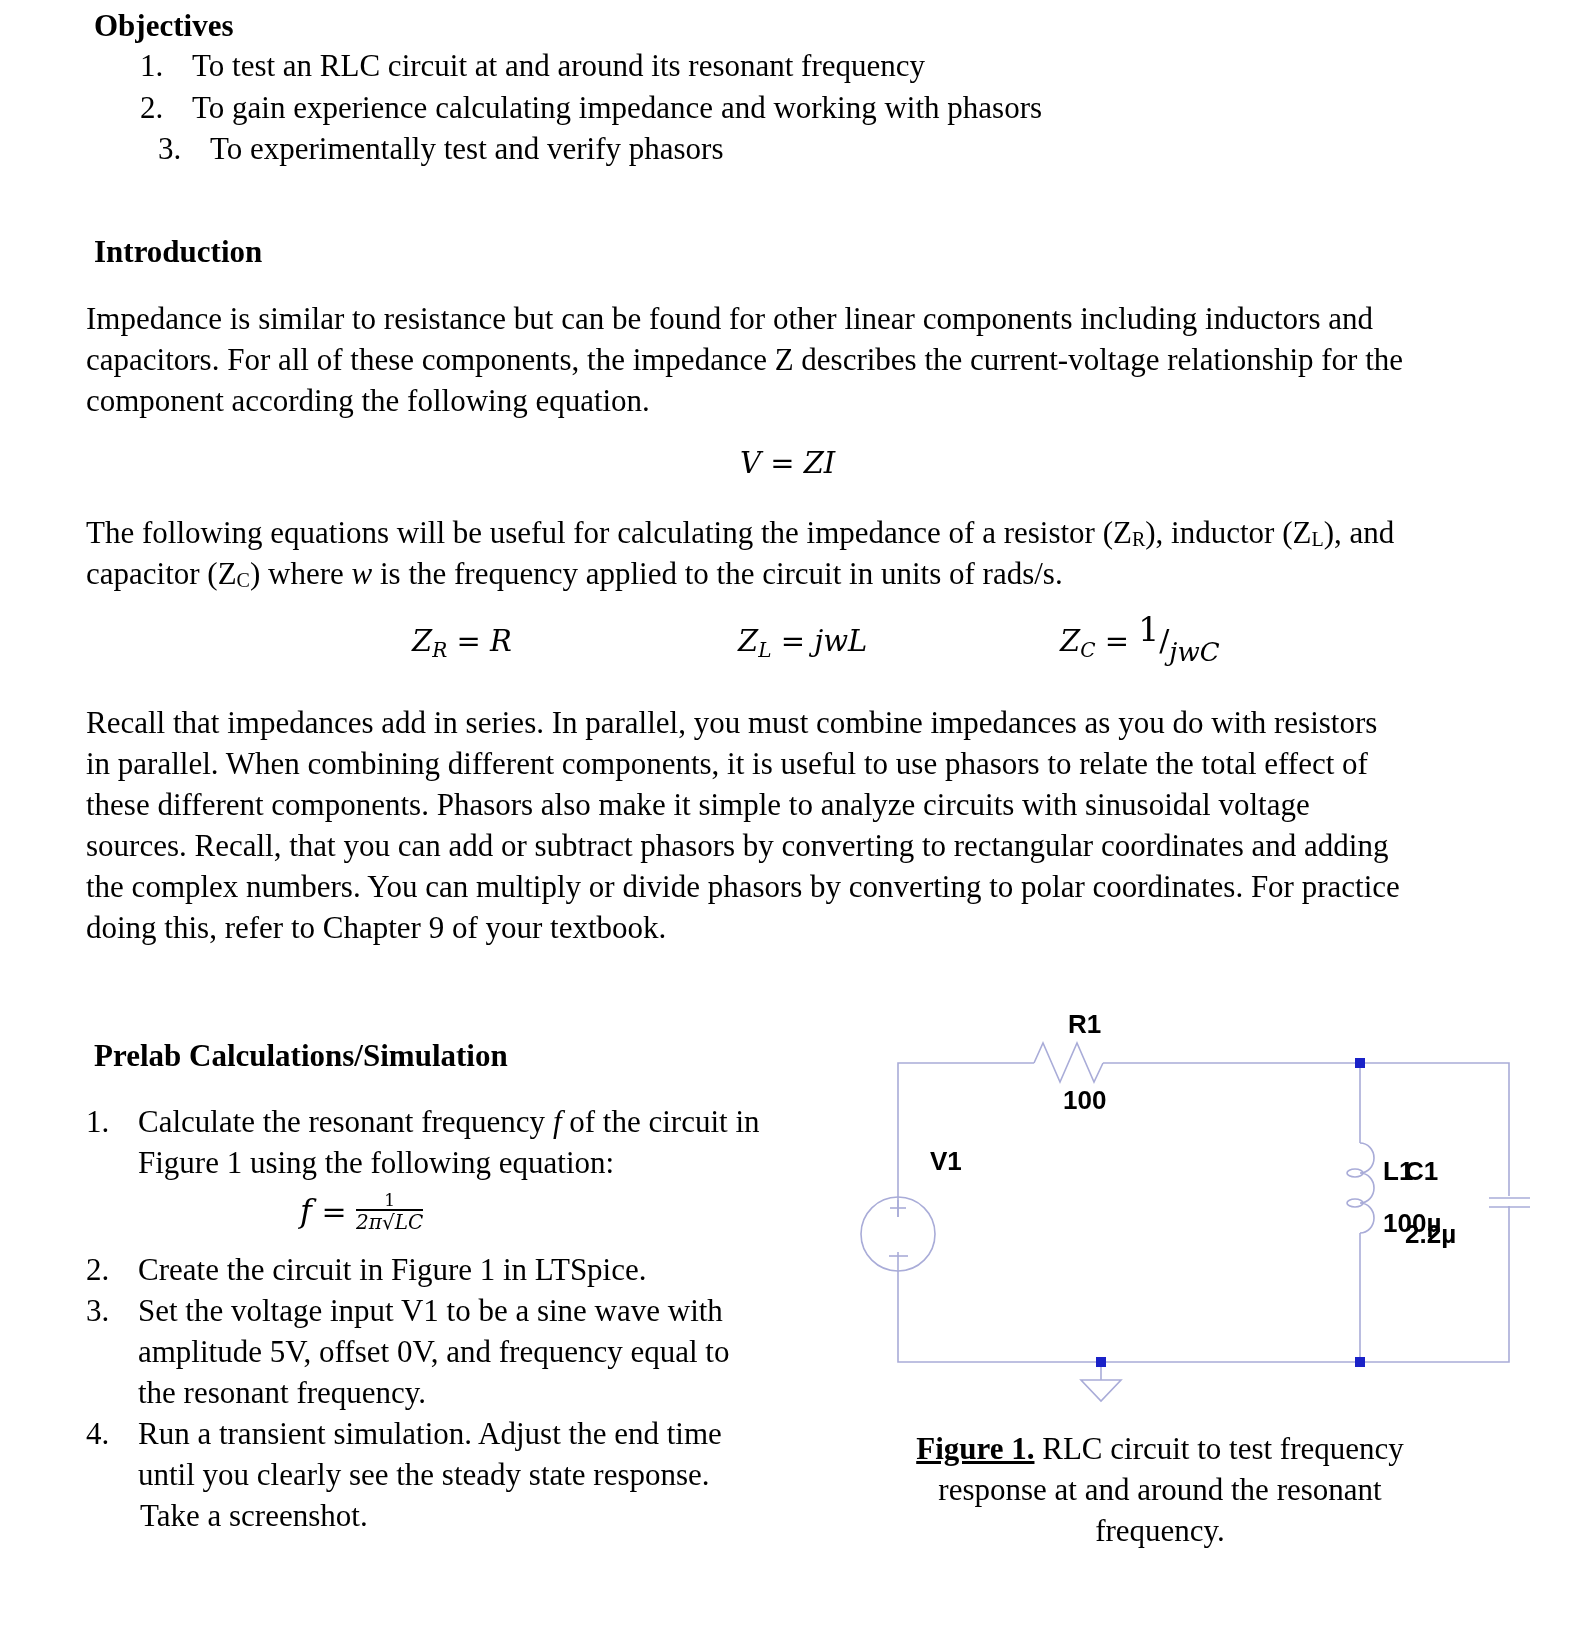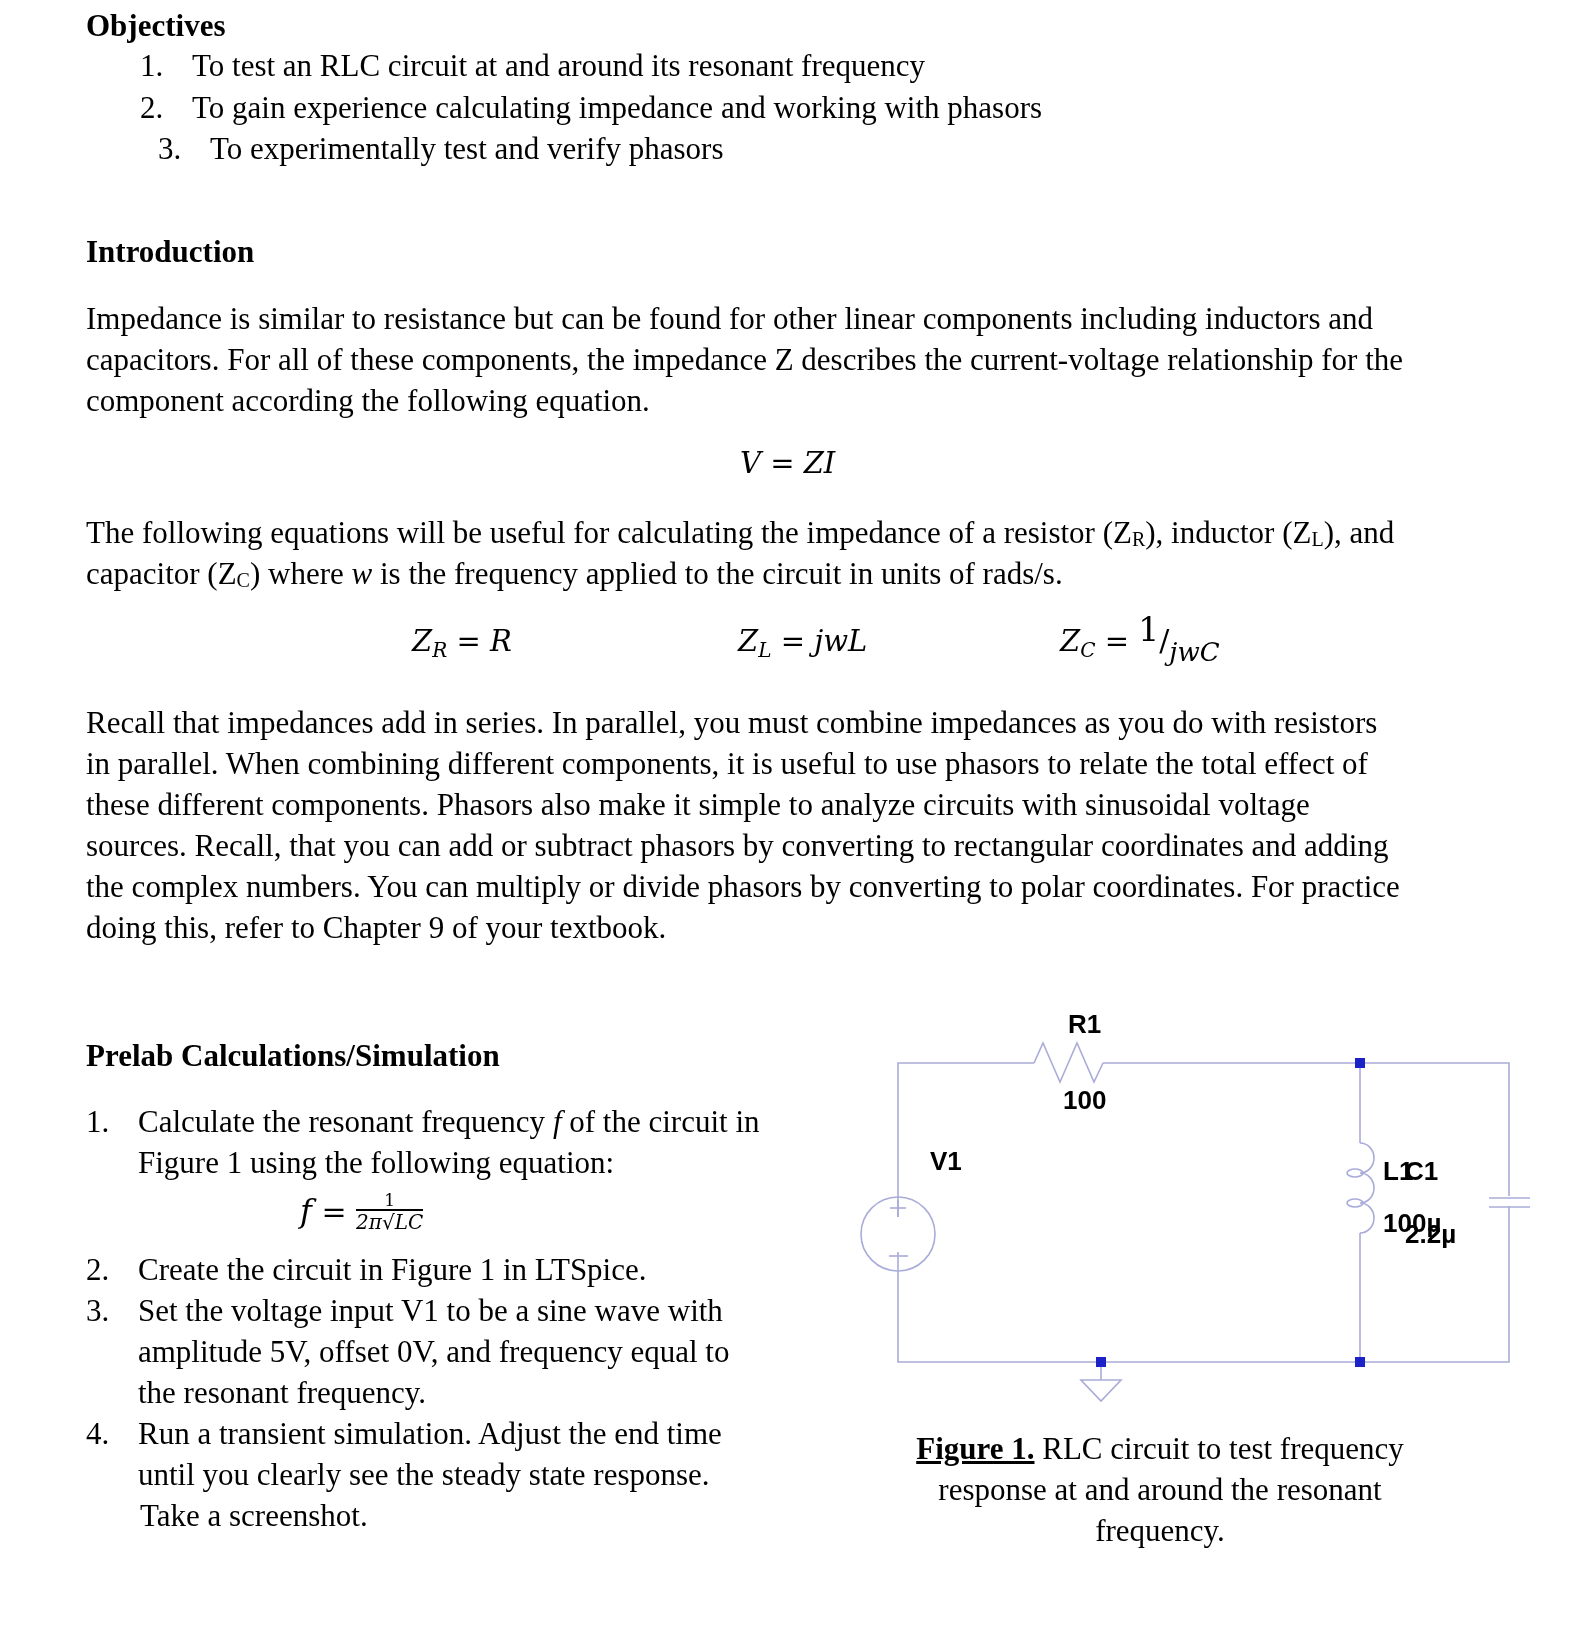--- a/index.html
+++ b/index.html
@@ -1,21 +1,21 @@
 <!DOCTYPE html>
 <html><head>
 <meta charset="utf-8">
 <style>
   html, body { margin: 0; padding: 0; background: #ffffff; }
   body {
     width: 1595px; height: 1639px; position: relative; overflow: hidden;
     font-family: "Liberation Serif", "DejaVu Serif", serif; color: #000;
   }
   .abs { position: absolute; white-space: nowrap; }
-  .h { font-weight: bold; font-size: 31px; }
+  .h { font-weight: bold; font-size: 31px; margin-left: 8px; }
   .t { font-size: 31px; line-height: 41px; }
   .num { display: inline-block; width: 52px; }
   .math { font-family: "DejaVu Serif", "Liberation Serif", serif; font-style: italic; font-size: 29px; }
   .sub { font-size: 20px; vertical-align: -6px; font-style: italic; }
   .sub-up { font-size: 20px; vertical-align: -3px; font-style: normal; }
   .schem-label { font-family: "Liberation Sans", "DejaVu Sans", sans-serif; font-weight: bold; font-size: 26px; position: absolute; }
   .caption { position: absolute; text-align: center; font-size: 31px; line-height: 41px; width: 560px; left: 880px; top: 1428px; white-space: normal; }
   .caption b { font-weight: bold; text-decoration: underline; }
 </style>
 </head>

